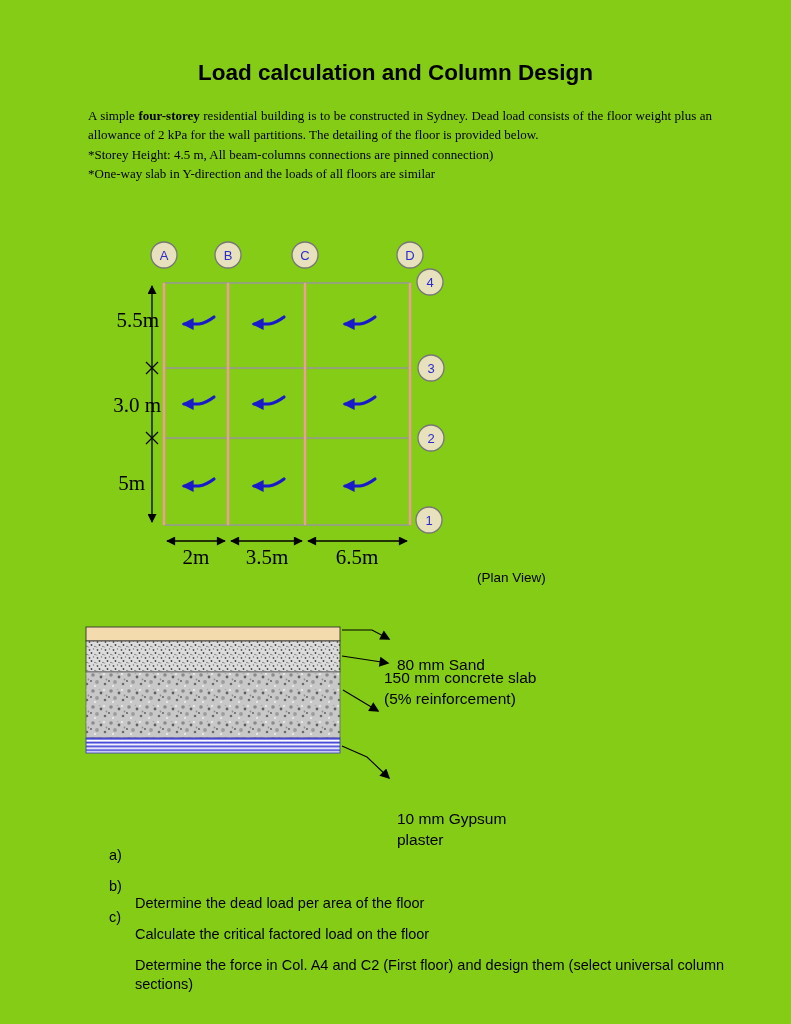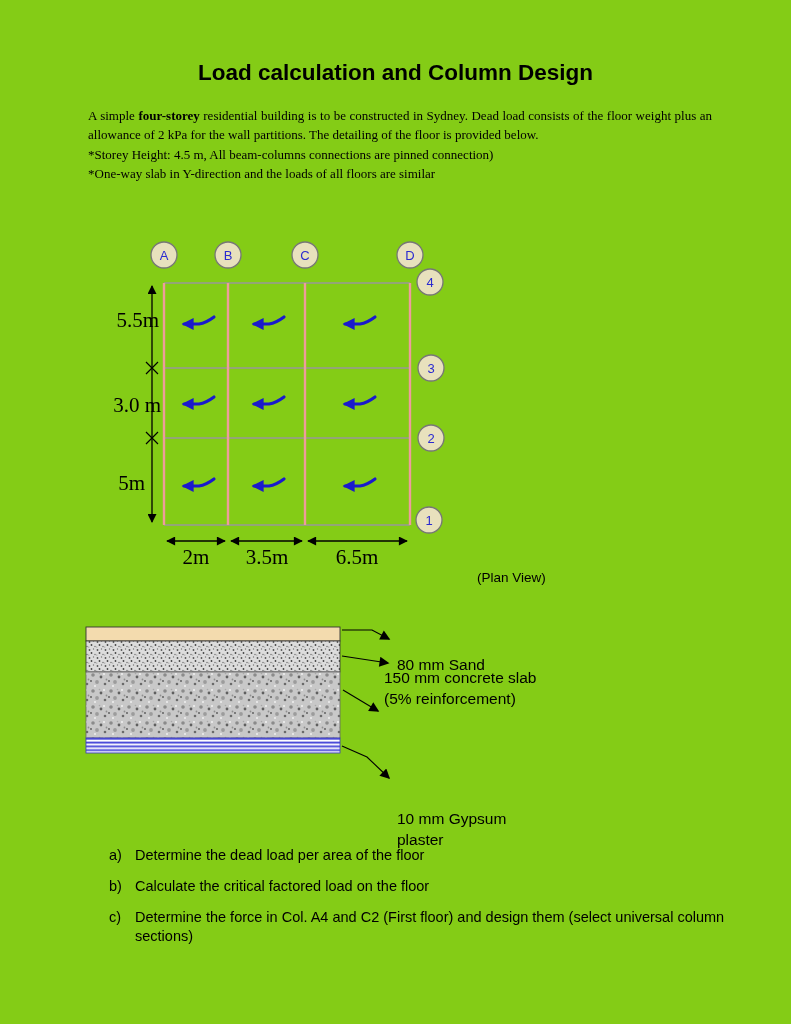--- a/index.html
+++ b/index.html
@@ -22,21 +22,21 @@
   }
   .layer-label {
     position: absolute; font-family: "Liberation Sans", sans-serif;
     font-size: 15.5px; line-height: 21px; white-space: pre-line;
   }
   .question {
     position: absolute; left: 109px; width: 622px; display: flex;
     font-family: "Liberation Sans", sans-serif; font-size: 14.5px; line-height: 18.5px;
   }
   .q-letter { flex: 0 0 26px; }
-  .q-text { flex: 1; }
+  .q-text { flex: 1; margin-top: 48px; }
   svg { position: absolute; }
   .dim-text { font-family: "Liberation Serif", serif; font-size: 21px; fill: #000; }
   .bubble-text { font-family: "Liberation Sans", sans-serif; font-size: 13px; fill: #2a2ad0; }
 </style>
 </head>
 <body>
 
 <div class="page">
 
   <div class="title">Load calculation and Column Design</div>

